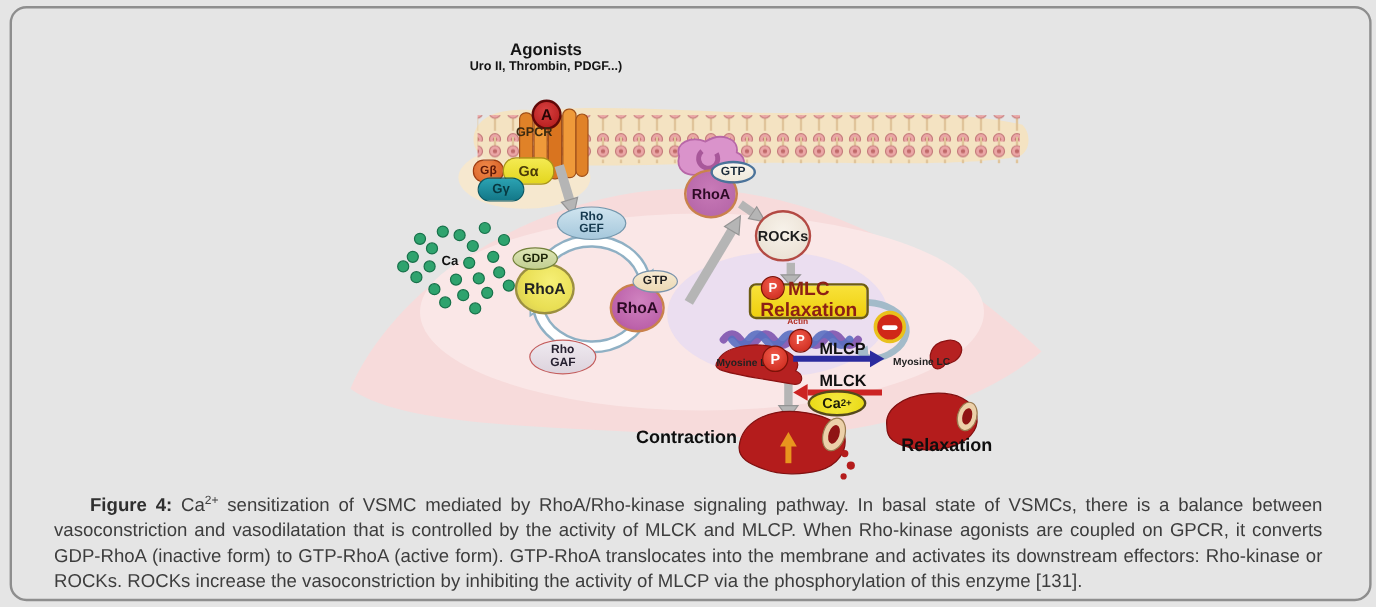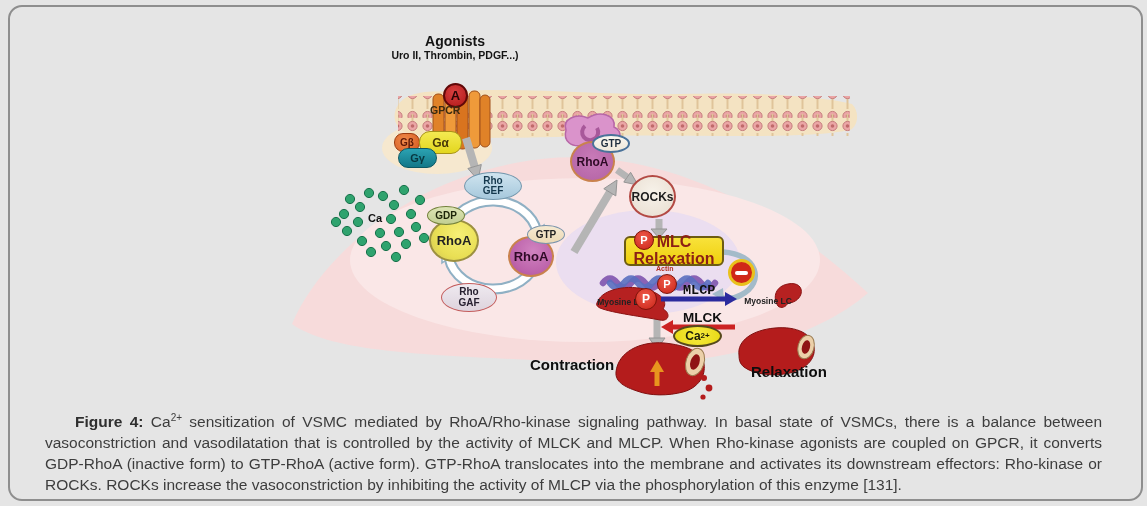--- a/index.html
+++ b/index.html
@@ -74,21 +74,21 @@
   #actin-label{left:656px;top:265px;font-size:7px;font-weight:bold;color:#b33024;z-index:4;}
 
   #minus-badge{left:728px;top:259px;width:27px;height:27px;background:#d02818;
      border:3px solid #e9c11c;z-index:5;}
   .minus-bar{display:block;width:13px;height:4px;background:#fff;border-radius:2px;}
 
   #myosine-left-label{left:590px;top:297px;width:62px;font-size:8.5px;font-weight:bold;
      color:#222;text-align:center;z-index:4;}
   #myosine-right-label{left:736px;top:296px;width:64px;font-size:8.5px;font-weight:bold;
      color:#222;text-align:center;}
-  #mlcp-label{left:683px;top:283px;font-size:13.5px;font-weight:bold;color:#101010;font-family:Liberation Mono, monospace;}
+  #mlcp-label{left:683px;top:283px;font-size:13.5px;font-weight:bold;color:#101010;}
   #mlck-label{left:683px;top:310px;font-size:13.5px;font-weight:bold;color:#101010;}
 
   #ca2-badge{left:673px;top:325px;width:49px;height:22px;font-size:12px;color:#1c1c08;
      background:radial-gradient(circle at 50% 40%,#f6ea3e,#e8d914);
      border:2px solid #55491c;flex-direction:row;z-index:4;}
   #ca2-badge sub{font-size:8px;}
 
   #contraction-label{left:530px;top:356px;font-size:15px;font-weight:bold;color:#0e0e0e;}
   #relaxation-label{left:751px;top:363px;font-size:15px;font-weight:bold;color:#0e0e0e;}
 

